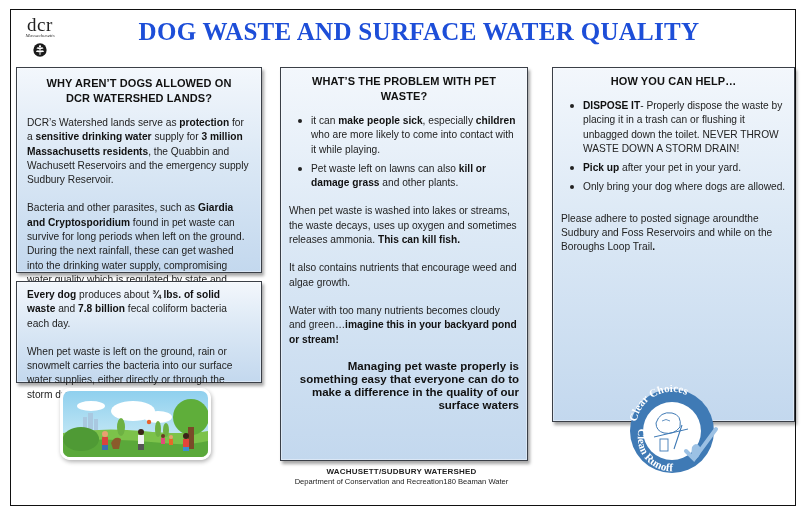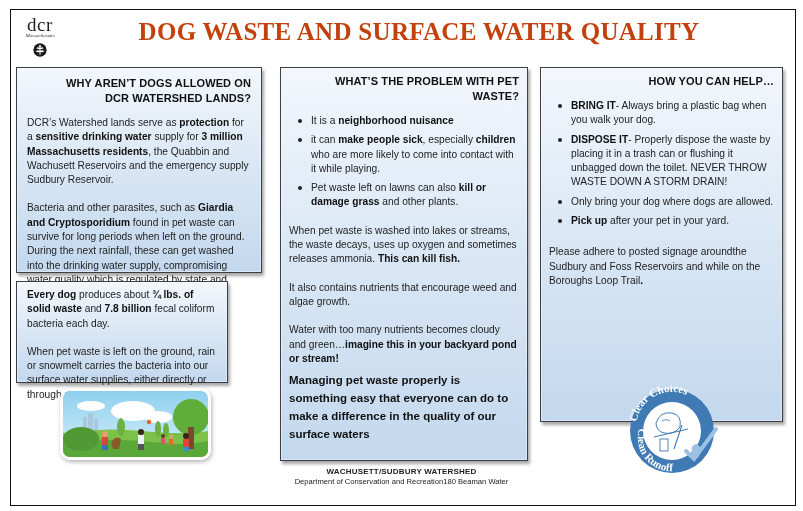--- a/index.html
+++ b/index.html
@@ -20,59 +20,59 @@
   }
   .logo-dcr .dcr-state {
     font-family: "Liberation Serif", serif; font-style: italic; font-size: 5px; color: #333; line-height: 6px;
   }
   .logo-dcr .dcr-leaf {
     margin: 4px auto 0; width: 14px; height: 14px;
   }
 
   .title {
     position: absolute; left: 0; top: 18px; width: 803px; text-align: center;
-    font-family: "Liberation Serif", serif; font-weight: bold; font-size: 25px; color: #c2410c;
+    font-family: "Liberation Serif", serif; font-weight: bold; font-size: 25px; color: #1d4ed8;
     letter-spacing: 0.3px; padding-left: 35px;
   }
 
   .panel {
     position: absolute;
     border: 1.5px solid #3a3f47;
     background: linear-gradient(180deg, #f3f7fc 0%, #dbe8f5 45%, #c3d8ee 100%);
     box-shadow: 2px 3px 3px rgba(0,0,0,0.35), inset 0 0 0 1px rgba(255,255,255,0.4);
     font-size: 10.2px; line-height: 14.3px; color: #222;
   }
   .panel b { color: #111; }
   .panel h2 {
-    font-size: 11px; font-weight: bold; text-align: right; color: #111; line-height: 15px;
+    font-size: 11px; font-weight: bold; text-align: center; color: #111; line-height: 15px;
     letter-spacing: 0.1px;
   }
   .panel p { margin: 0; }
 
   #p-why { left: 16px; top: 67px; width: 246px; height: 206px; padding: 8px 10px 0 10px; }
   #p-why h2 { margin-top: 0; margin-bottom: 10px; }
   #p-why .gap { height: 14px; }
 
-  #p-dog { left: 16px; top: 281px; width: 212px; height: 102px; padding: 6px 10px 0 10px; }
+  #p-dog { left: 16px; top: 281px; width: 246px; height: 102px; padding: 6px 10px 0 10px; }
   #p-dog .gap { height: 14px; }
 
   #p-problem { left: 280px; top: 67px; width: 248px; height: 394px; padding: 6px 8px 0 8px; }
   #p-problem h2 { margin-bottom: 10px; }
   #p-problem ul { list-style: none; margin: 4px 0 0 0; padding: 0; }
   #p-problem li { position: relative; padding-left: 22px; margin-bottom: 5px; }
   #p-problem li::before {
     content: ""; position: absolute; left: 9px; top: 5px; width: 4px; height: 4px;
     background: #222; border-radius: 50%;
   }
   #p-problem .gap { height: 14px; }
   #p-problem .closing {
-    margin-top: 5px; text-align: left; font-weight: bold; font-size: 11.5px; line-height: 18px; color: #111;
-  }
-
-  #p-help { left: 540px; top: 67px; width: 243px; height: 355px; padding: 6px 8px 0 8px; }
+    margin-top: 13px; text-align: right; font-weight: bold; font-size: 11.5px; line-height: 13px; color: #111;
+  }
+
+  #p-help { left: 552px; top: 67px; width: 243px; height: 355px; padding: 6px 8px 0 8px; }
   #p-help h2 { margin-bottom: 10px; }
   #p-help ul { list-style: none; margin: 0; padding: 0; }
   #p-help li { position: relative; padding-left: 22px; margin-bottom: 5px; }
   #p-help li::before {
     content: ""; position: absolute; left: 9px; top: 5px; width: 4px; height: 4px;
     background: #222; border-radius: 50%;
   }
   #p-help .gap { height: 12px; }
 
   .park-img {
@@ -125,40 +125,38 @@
 
 <div class="panel" id="p-dog">
   <p><b>Every dog</b><span> produces about </span><b>¾ lbs. of solid waste</b><span> and </span><b>7.8 billion</b><span> fecal coliform bacteria each day.</span></p>
   <div class="gap"></div>
   <p>When pet waste is left on the ground, rain or snowmelt carries the bacteria into our surface water supplies, either directly or through the storm drain system.</p>
 </div>
 
 <div class="panel" id="p-problem">
   <h2>WHAT’S THE PROBLEM WITH PET WASTE?</h2>
   <ul>
-    <li><span>It is a </span><b>neighborhood nuisance</b></li>
     <li><span>it can </span><b>make people sick</b><span>, especially </span><b>children</b><span> who are more likely to come into contact with it while playing.</span></li>
     <li><span>Pet waste left on lawns can also </span><b>kill or damage grass</b><span> and other plants.</span></li>
   </ul>
   <div style="height:9px"></div>
   <p><span>When pet waste is washed into lakes or streams, the waste decays, uses up oxygen and sometimes releases ammonia. </span><b>This can kill fish.</b></p>
   <div class="gap"></div>
   <p>It also contains nutrients that encourage weed and algae growth.</p>
   <div class="gap"></div>
   <p><span>Water with too many nutrients becomes cloudy and green…</span><b>imagine this in your backyard pond or stream!</b></p>
   <p class="closing">Managing pet waste properly is something easy that everyone can do to make a difference in the quality of our surface waters</p>
 </div>
 
 <div class="panel" id="p-help">
   <h2>HOW YOU CAN HELP…</h2>
   <ul>
-    <li><b>BRING IT</b><span>- Always bring a plastic bag when you walk your dog.</span></li>
     <li><b>DISPOSE IT</b><span>- Properly dispose the waste by placing it in a trash can or flushing it unbagged down the toilet. NEVER THROW WASTE DOWN A STORM DRAIN!</span></li>
+    <li><b>Pick up</b><span> after your pet in your yard.</span></li>
     <li><span>Only bring your dog where dogs are allowed.</span></li>
-    <li><b>Pick up</b><span> after your pet in your yard.</span></li>
   </ul>
   <div class="gap"></div>
   <p><span>Please adhere to posted signage aroundthe Sudbury and Foss Reservoirs and while on the Boroughs Loop Trail</span><b>.</b></p>
 </div>
 
 <div class="park-img">
   <svg width="145" height="66" viewBox="0 0 145 66">
     <defs>
       <linearGradient id="sky" x1="0" y1="0" x2="0" y2="1">
         <stop offset="0" stop-color="#8fd0ee"></stop>

